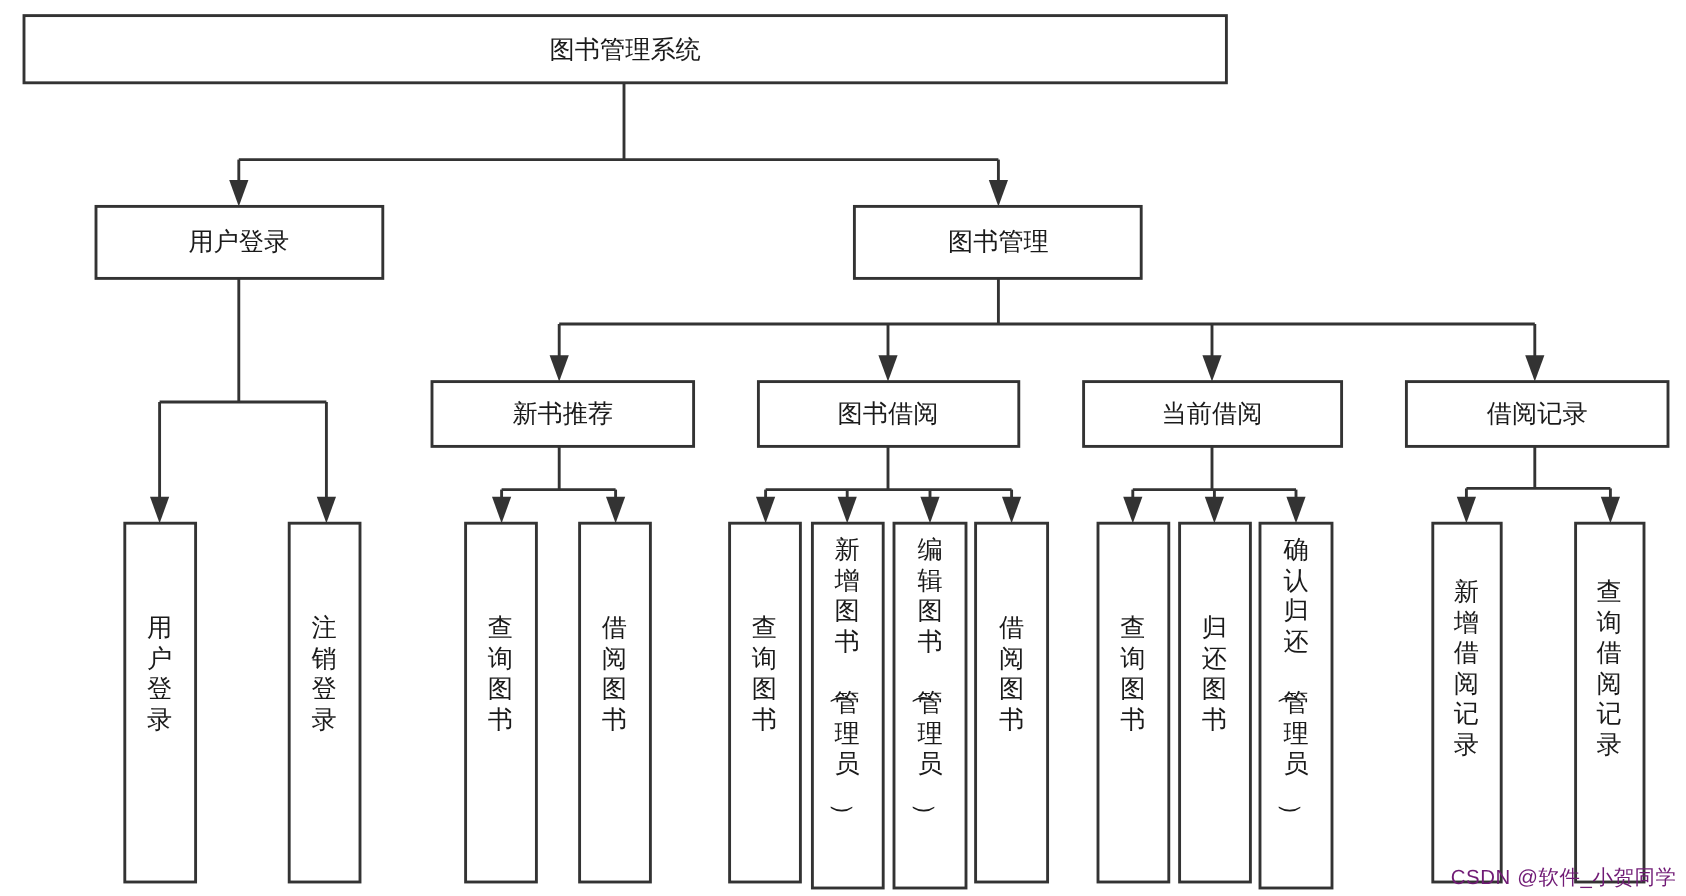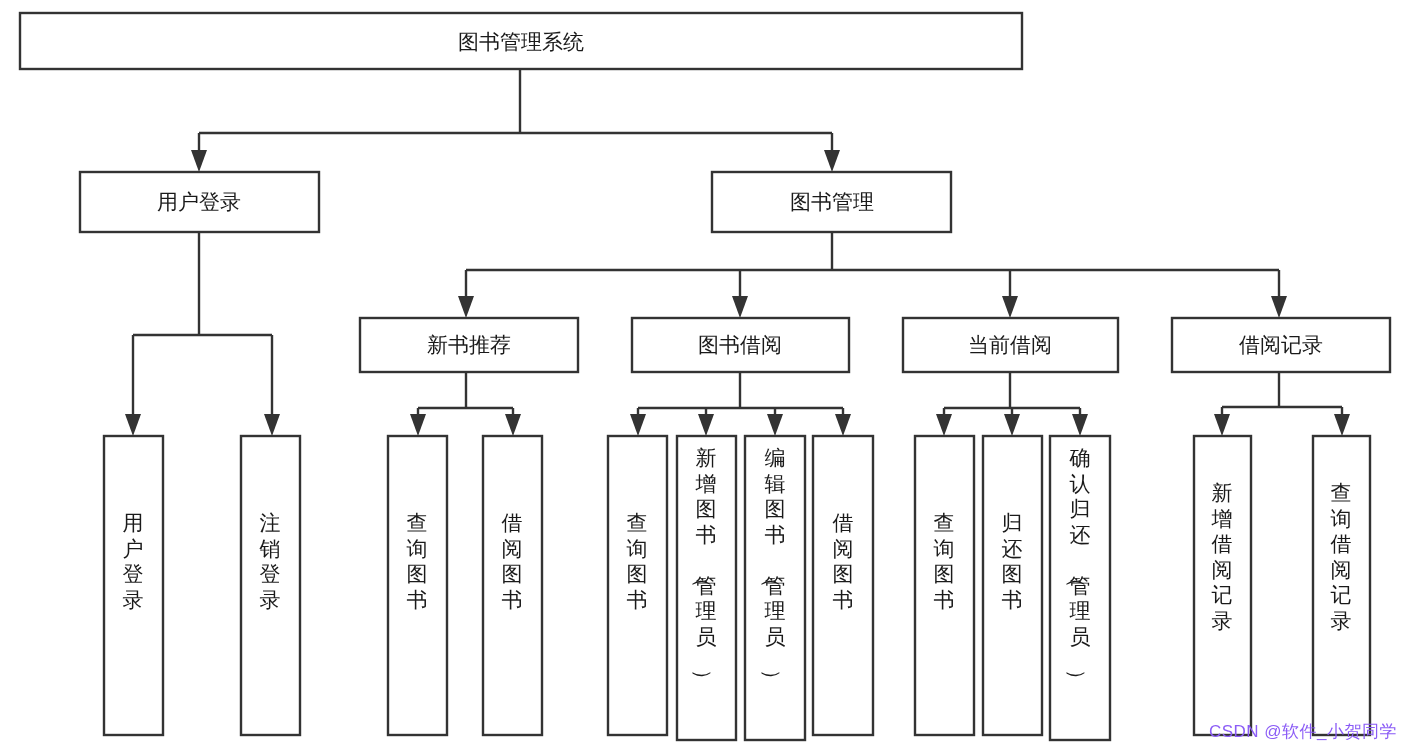--- a/index.html
+++ b/index.html
@@ -46,21 +46,21 @@
   .arrow-head {
     fill: #333333;
     stroke: none;
   }
   .watermark {
     position: absolute;
     right: 8px;
     bottom: 4px;
     font-family: "Liberation Sans", "DejaVu Sans", sans-serif;
     font-size: 17px;
-    color: #8b5cf6;
+    color: #701a75;
     white-space: nowrap;
     letter-spacing: 0.5px;
     pointer-events: none;
   }
 </style>
 </head>
 <body>
 
 <svg id="diagram" viewBox="0 0 1405 747">
   <defs>

